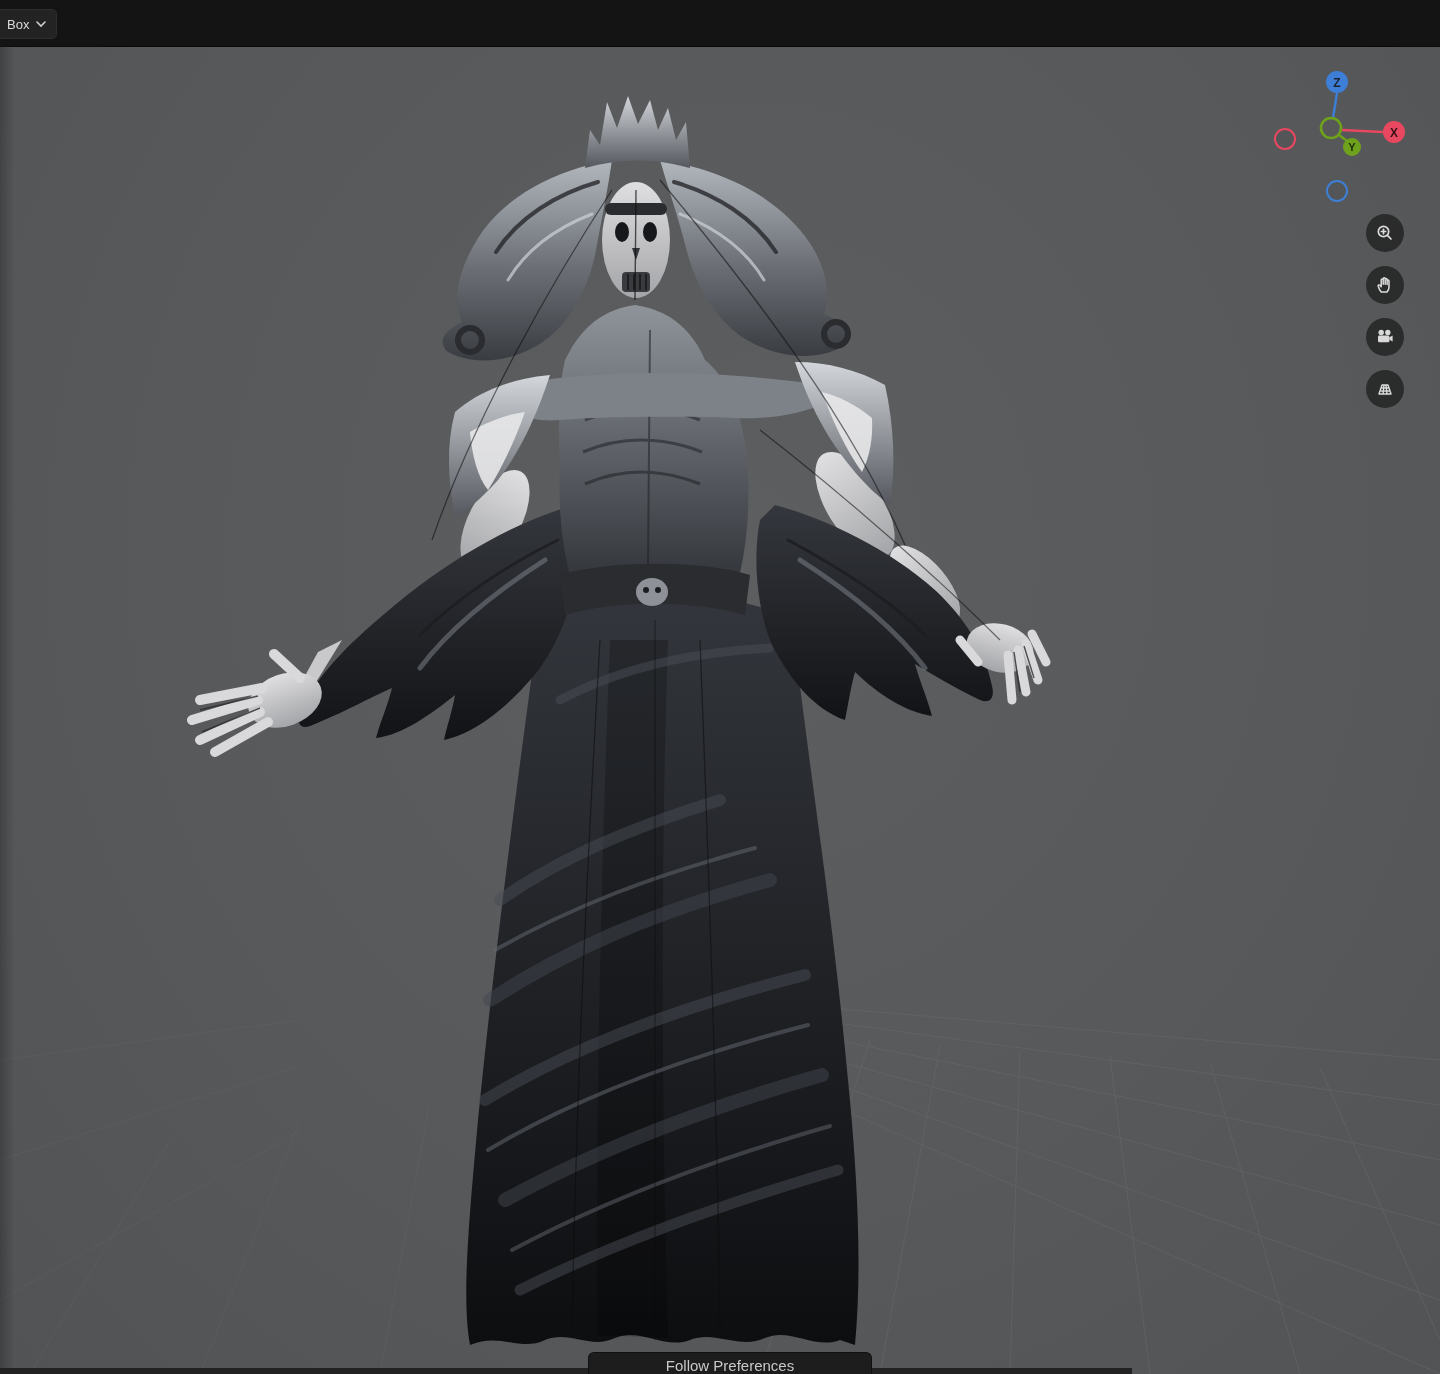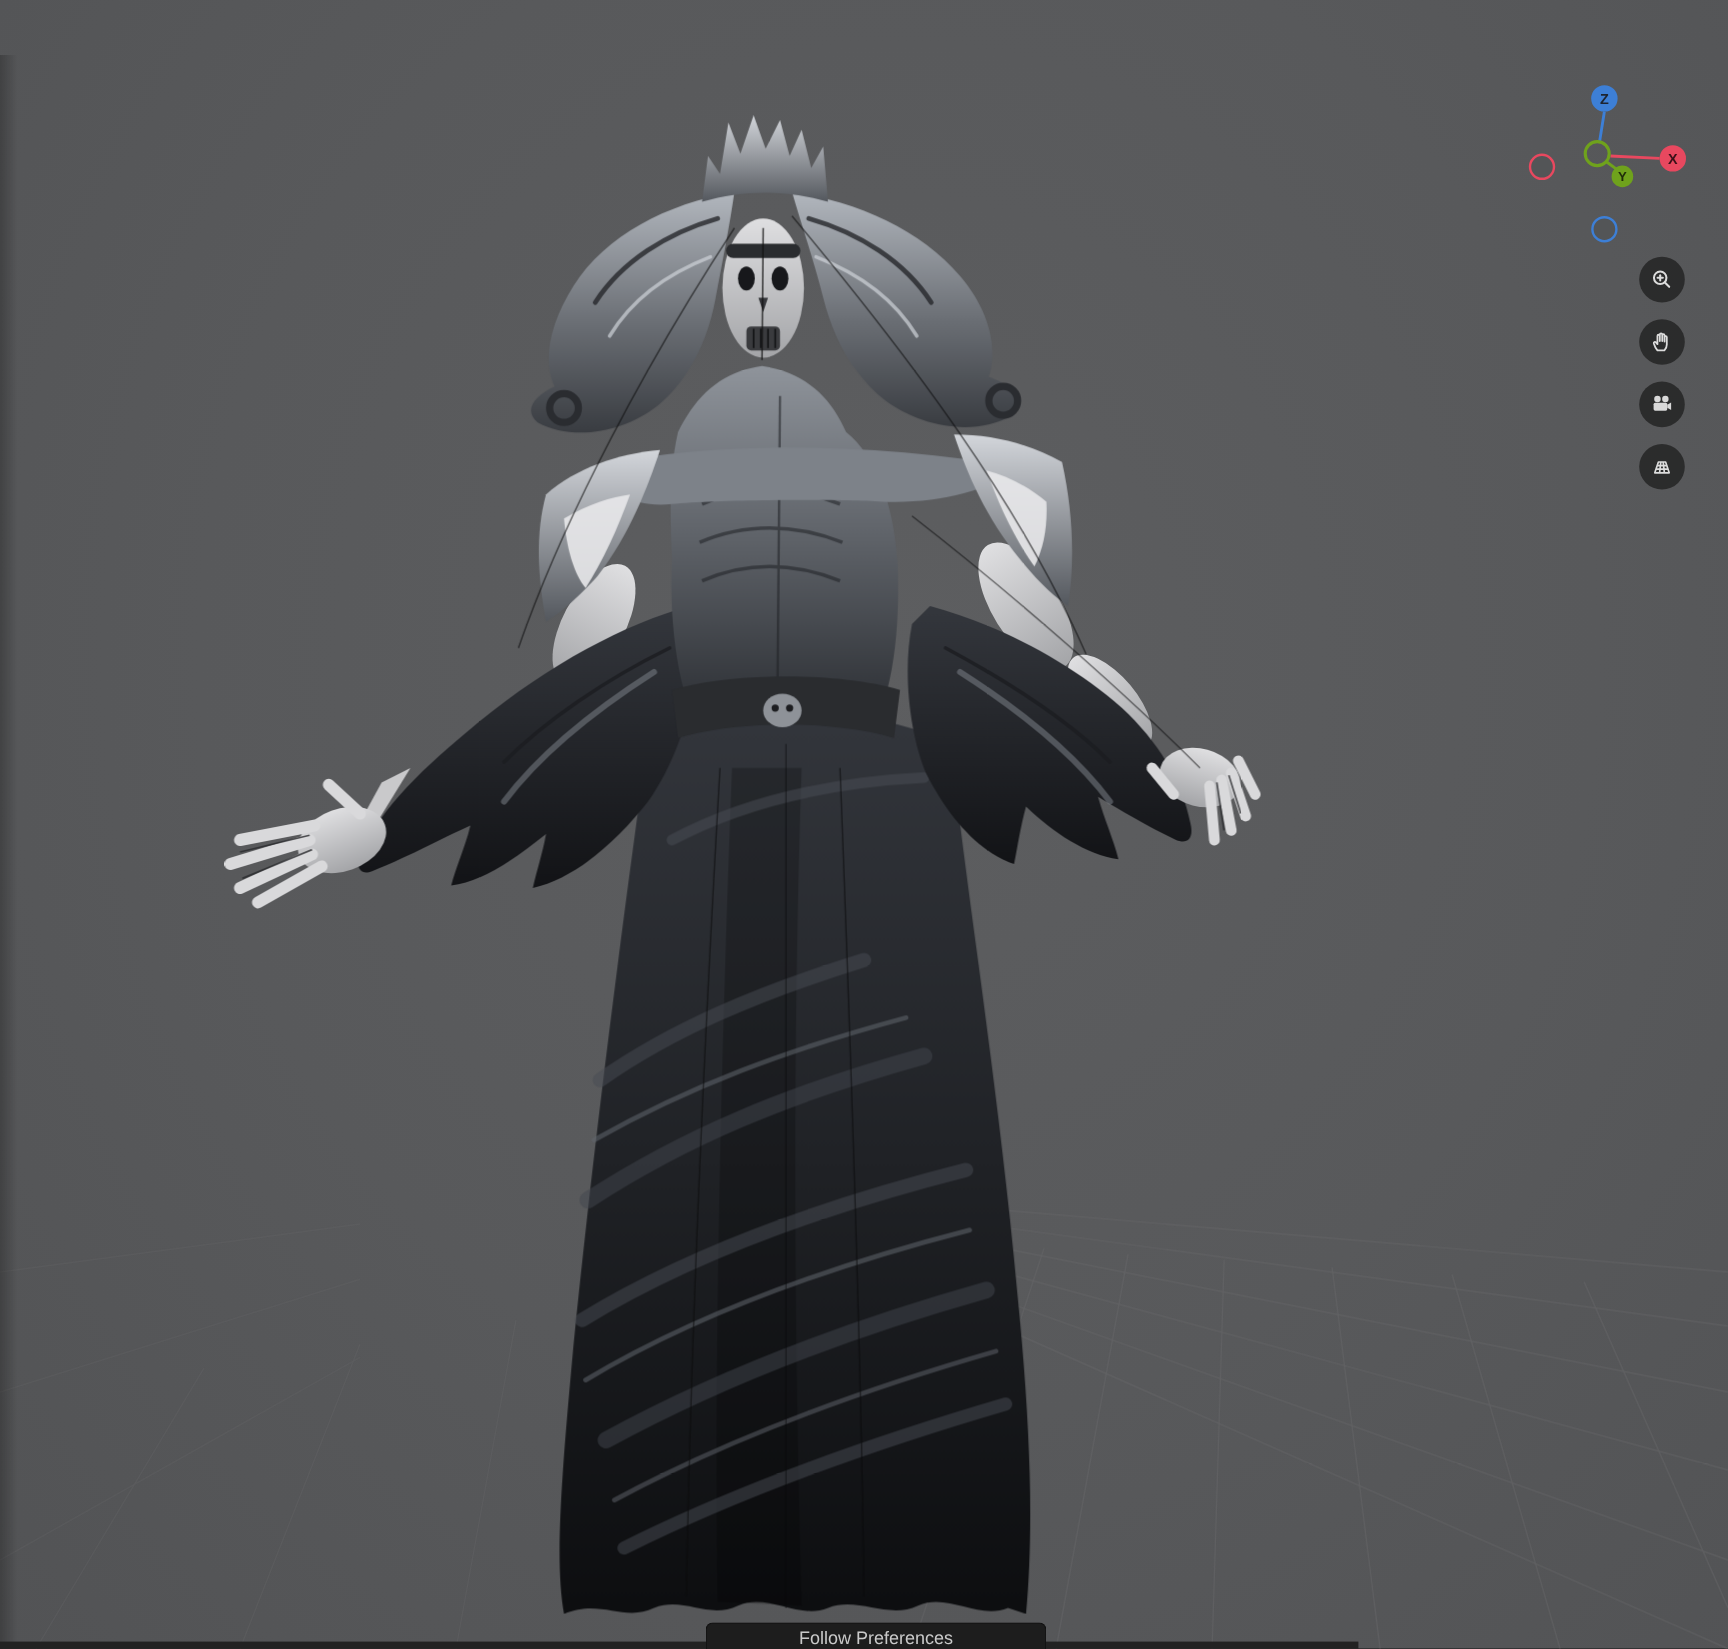--- a/index.html
+++ b/index.html
@@ -227,20 +227,28 @@
         <path d="M660,180 C760,300 850,420 905,545" stroke-width="1.3"></path>
         <path d="M612,190 C540,300 470,430 432,540" stroke-width="1.3"></path>
         <path d="M760,430 C850,500 940,580 1000,640" stroke-width="1.2"></path>
         <path d="M600,640 C585,900 575,1150 572,1330" stroke-width="1.2"></path>
         <path d="M700,640 C710,900 718,1150 720,1330" stroke-width="1.2"></path>
         <line x1="655" y1="620" x2="655" y2="1340" stroke-width="1"></line>
       </g>
     </g>
   </svg>
 
+  <div class="topbar">
+    <button class="select-box">
+      <span>Box</span>
+      <svg width="10" height="8" viewBox="0 0 10 8">
+        <path d="M1,2 L5,6 L9,2" fill="none" stroke="#cfcfcf" stroke-width="1.6" stroke-linecap="round"></path>
+      </svg>
+    </button>
+  </div>
   <div class="left-edge"></div>
 
   <svg class="gizmo" viewBox="0 0 160 150">
     <line x1="75" y1="33" x2="71" y2="58" stroke-width="2.4" stroke="#3d7fd6"></line>
     <line x1="80" y1="70" x2="121" y2="72" stroke-width="2.4" stroke="#e8485f"></line>
     <line x1="77" y1="75" x2="85" y2="81" stroke-width="2.4" stroke="#6fa21c"></line>
     <circle cx="23" cy="79" r="10" fill="#535557" stroke-width="2" stroke="#e8485f"></circle>
     <circle cx="75" cy="131" r="10" fill="#535557" stroke-width="2" stroke="#3d7fd6"></circle>
     <circle cx="69" cy="68" r="10" fill="none" stroke-width="2.6" stroke="#6fa21c"></circle>
     <circle cx="75" cy="22" r="11" fill="#3d7fd6"></circle>

